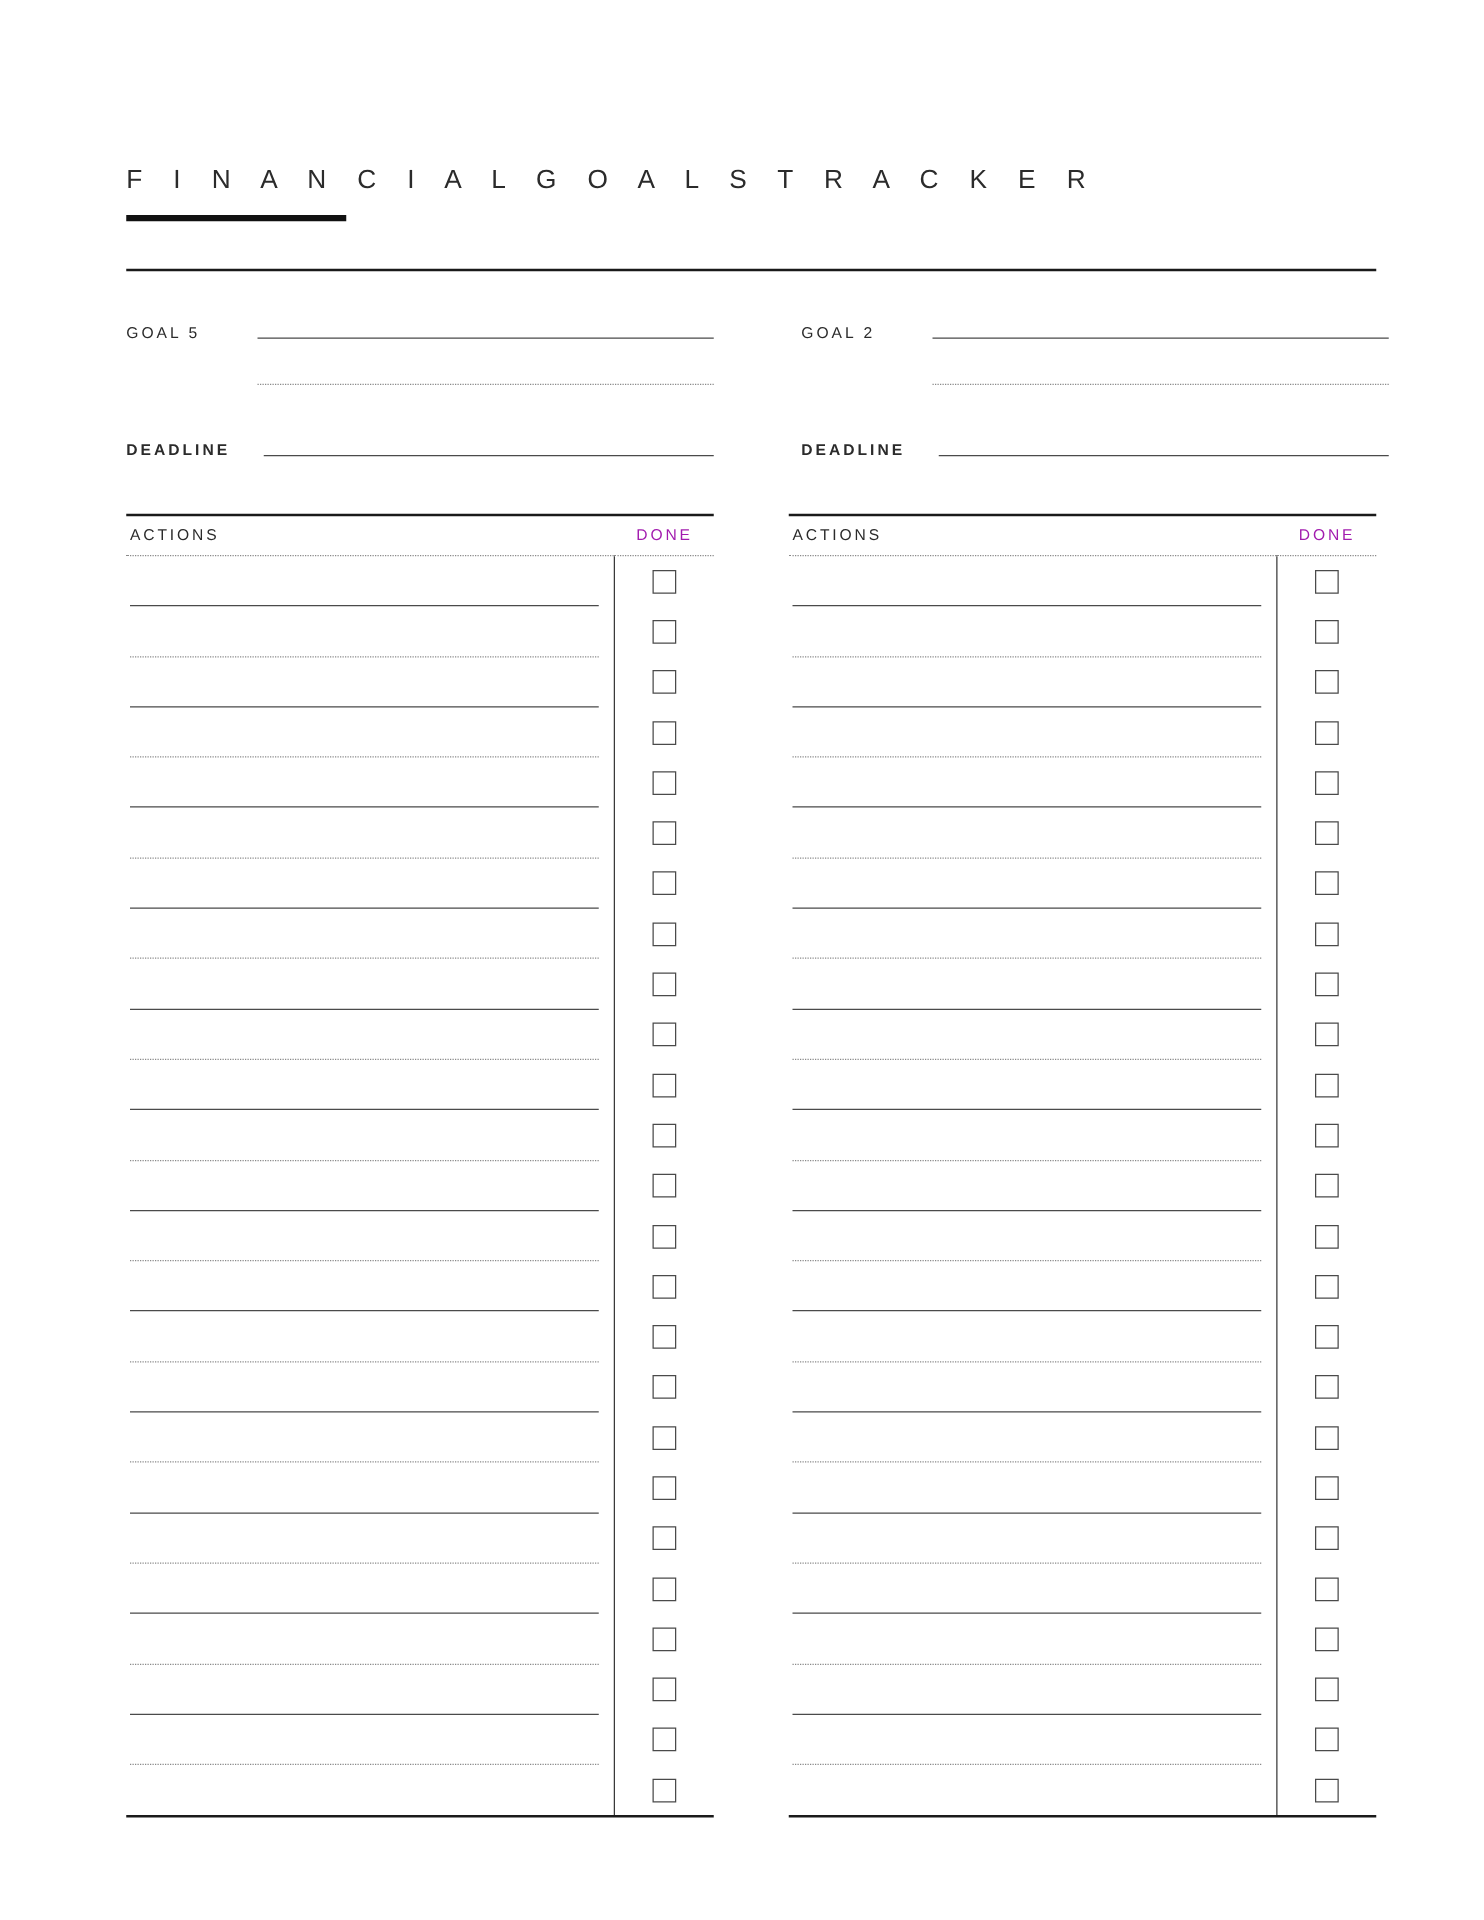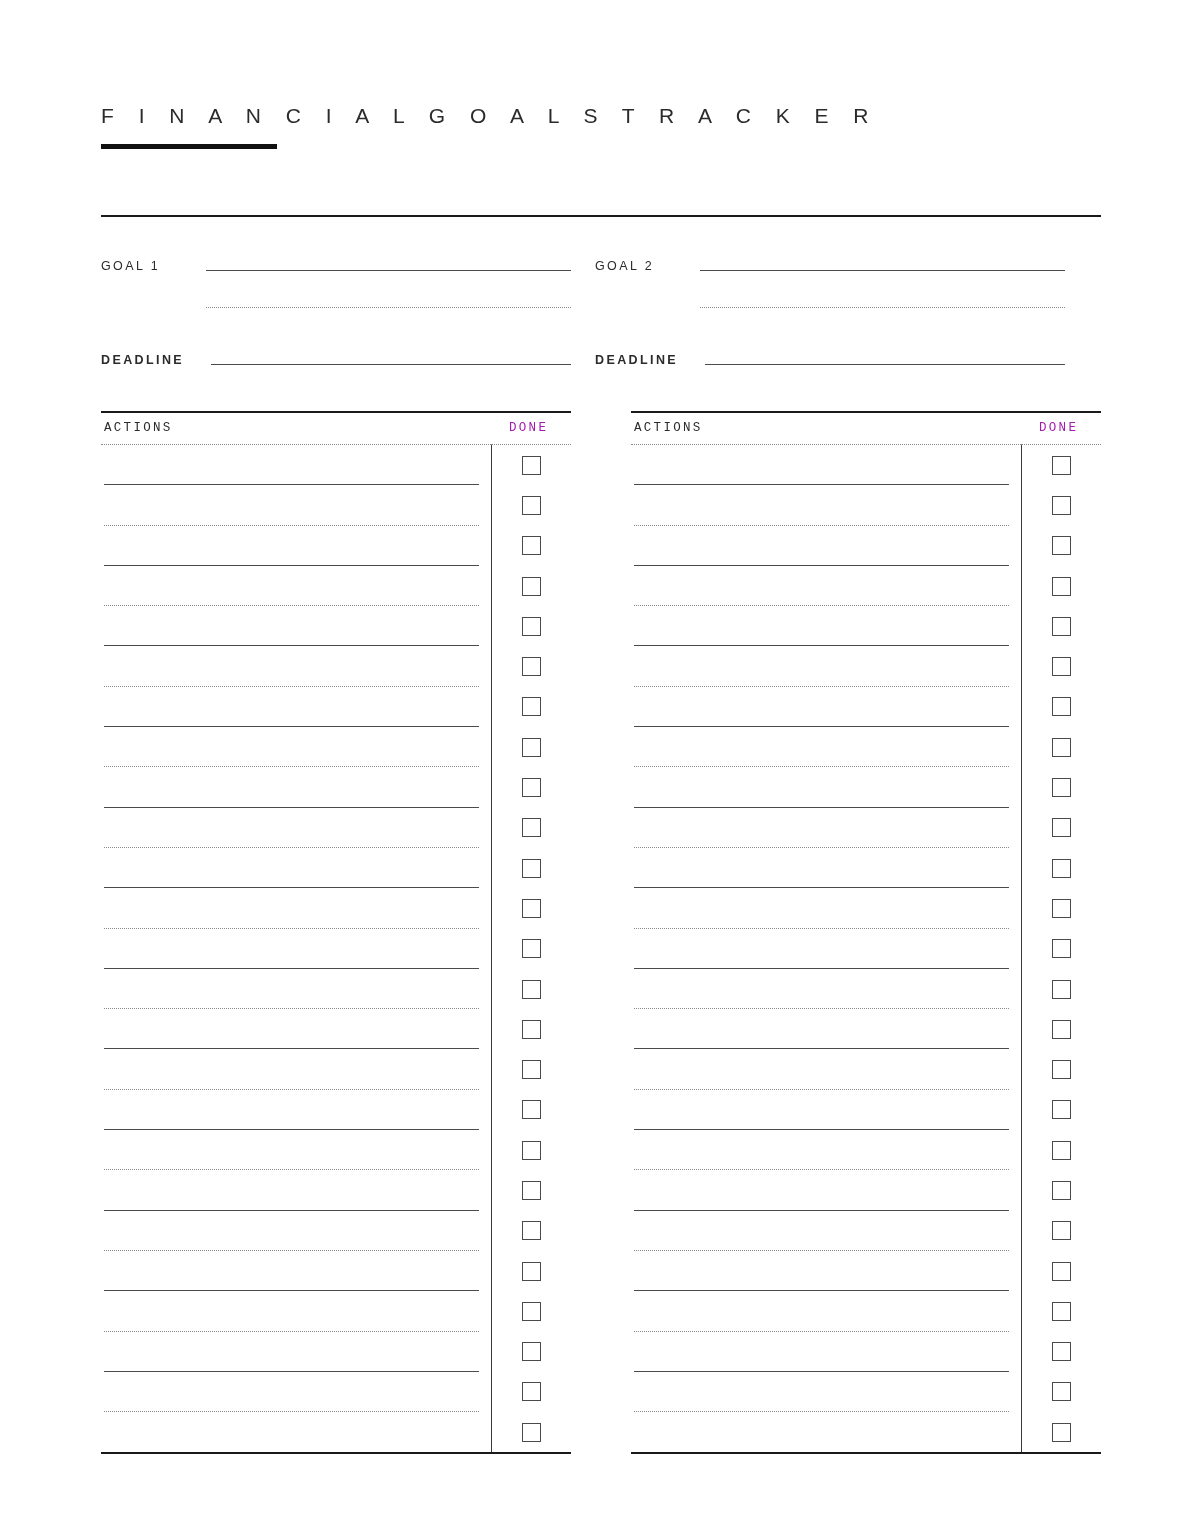--- a/index.html
+++ b/index.html
@@ -29,20 +29,21 @@
     left: 101px;
     top: 104px;
     width: 1000px;
   }
   .title {
     font-size: 21px;
     letter-spacing: 9.5px;
     font-weight: 400;
     color: #2b2b2b;
     white-space: nowrap;
+    margin-top: 28px;
   }
   .title-underline {
     margin-top: 16px;
     width: 176px;
     height: 5px;
     background: #111111;
   }
 
   
   .top-rule {
@@ -54,21 +55,21 @@
     background: #1a1a1a;
   }
 
   
   .col {
     position: absolute;
     top: 245px;
     width: 470px;
   }
   .col-left { left: 101px; }
-  .col-right { left: 595px; }
+  .col-right { left: 641px; }
 
   .field-row {
     display: flex;
     align-items: flex-end;
     height: 28px;
   }
   .field-label {
     font-size: 12.5px;
     letter-spacing: 2.4px;
     color: #2b2b2b;
@@ -97,21 +98,20 @@
   .deadline-row {
     margin-top: 31px;
     font-weight: bold;
   }
 
   
   .table-block {
     position: absolute;
     top: 411px;
     width: 470px;
-    font-family: Liberation Mono, monospace;
   }
   .tbl-left { left: 101px; }
   .tbl-right { left: 631px; }
 
   .tbl-top-rule {
     width: 100%;
     height: 2px;
     background: #1a1a1a;
   }
   .tbl-head {
@@ -213,21 +213,21 @@
 
   <div class="title-block">
     <div class="title">F I N A N C I A L   G O A L S   T R A C K E R</div>
     <div class="title-underline"></div>
   </div>
 
   <div class="top-rule"></div>
 
   <div class="col col-left">
     <div class="field-row">
-      <div class="field-label goal-label">GOAL 1</div>
+      <div class="field-label goal-label">GOAL 5</div>
       <div class="rule-solid"></div>
     </div>
     <div class="rule-dotted goal-second-line"></div>
     <div class="field-row deadline-row">
       <div class="field-label deadline-label">DEADLINE</div>
       <div class="rule-solid"></div>
     </div>
   </div>
 
   <div class="col col-right">

